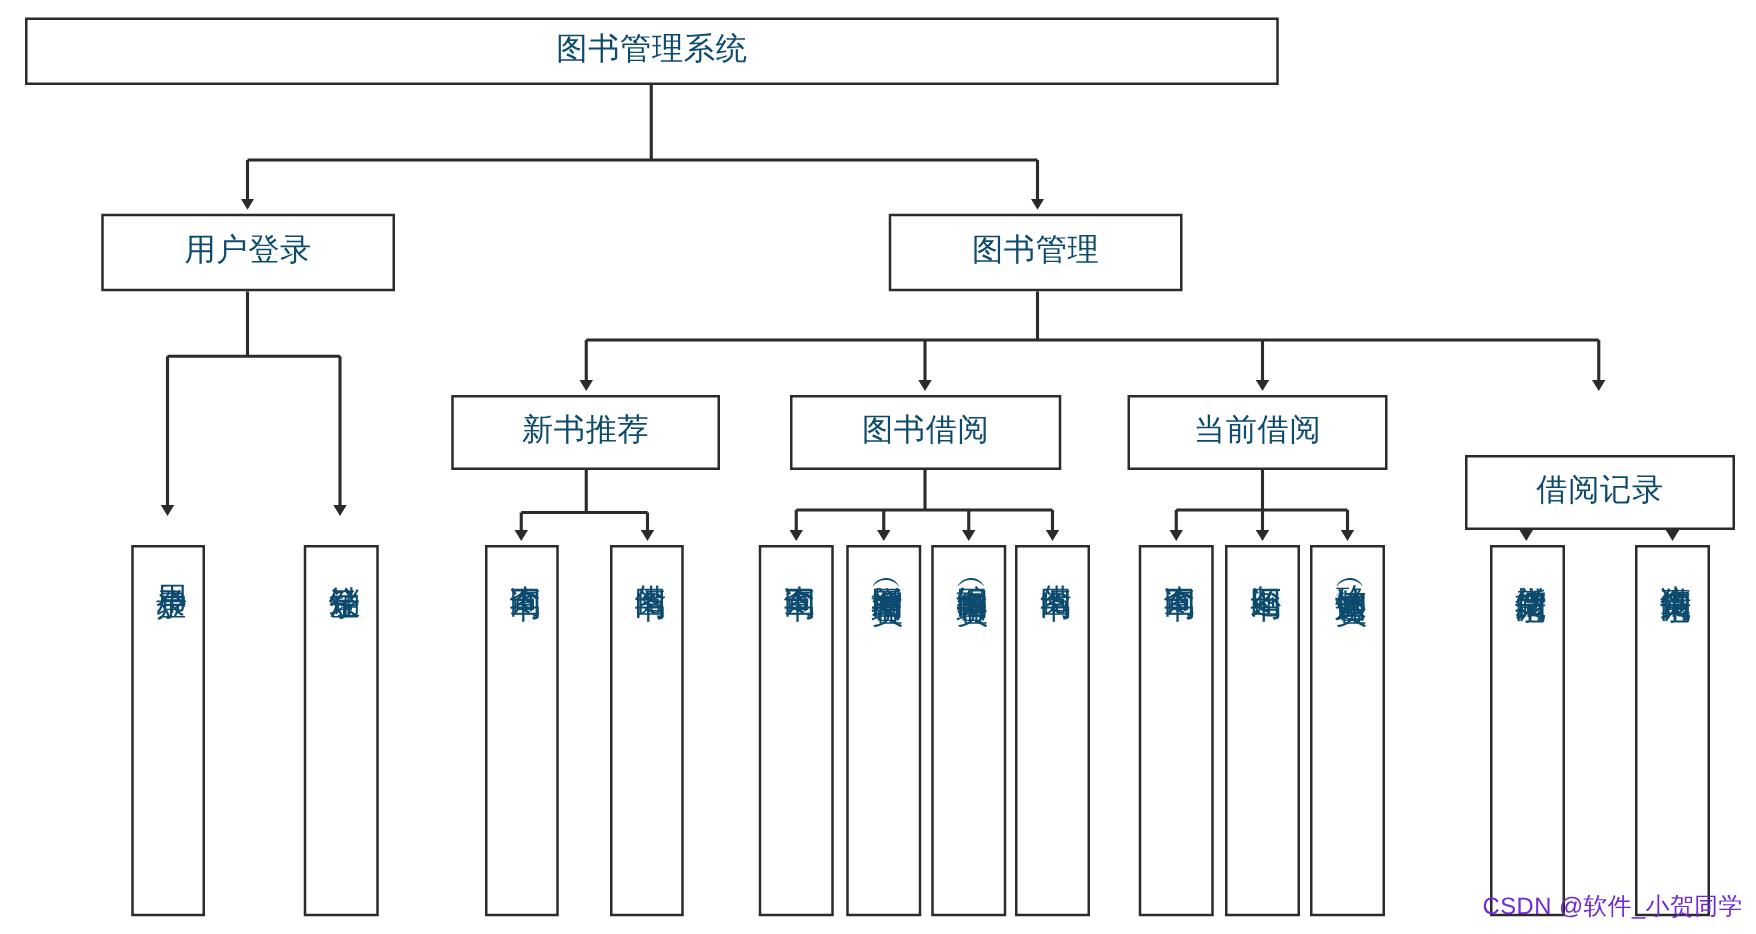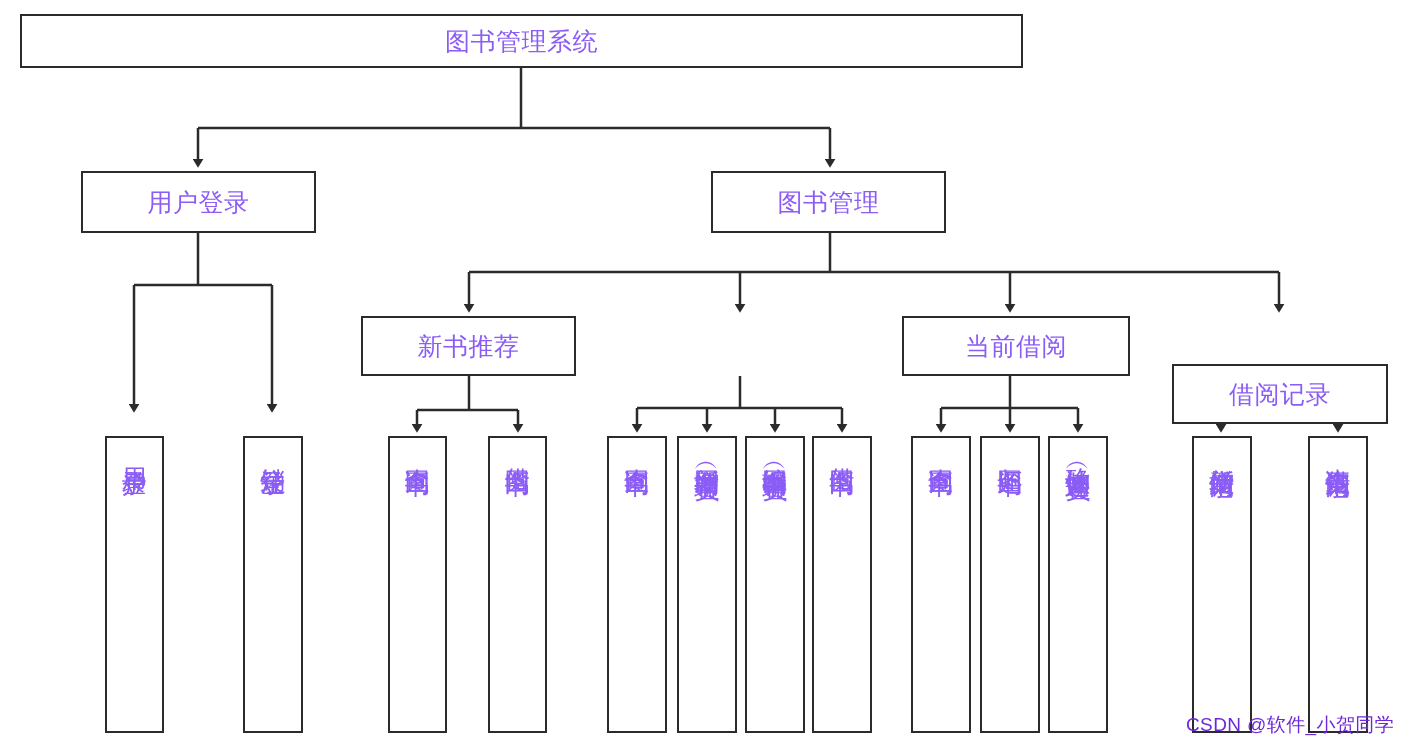--- a/index.html
+++ b/index.html
@@ -26,21 +26,22 @@
     pointer-events: none;
   }
   .node {
     position: absolute;
     box-sizing: border-box;
     background: #ffffff;
     border: 2.5px solid #2b2b2b;
     display: flex;
     align-items: center;
     justify-content: center;
-    color: #8b5cf6;
+    color: #0c4a6e;
+    font-family: Liberation Mono, monospace;
   }
   .node .label {
     display: block;
     text-align: center;
     line-height: 1.05;
     white-space: nowrap;
   }
   .node.horizontal .label {
     font-size: 25px;
     letter-spacing: 0.5px;
@@ -131,21 +132,24 @@
   <div class="node horizontal" style="left:81px; top:171px; width:235px; height:62px;">
     <span class="label">用户登录</span>
   </div>
   <div class="node horizontal" style="left:361px; top:316px; width:215px; height:60px;">
     <span class="label">新书推荐</span>
   </div>
 
   <div class="node horizontal" style="left:711px; top:171px; width:235px; height:62px;">
     <span class="label">图书管理</span>
   </div>
-  <div class="node horizontal" style="left:902px; top:316px; width:228px; height:60px;">
+  <div class="node horizontal" style="left:632px; top:316px; width:217px; height:60px;">
+    <span class="label">图书借阅</span>
+  </div>
+  <div class="node horizontal" style="left:902px; top:316px; width:208px; height:60px;">
     <span class="label">当前借阅</span>
   </div>
   <div class="node horizontal" style="left:1172px; top:316px; width:216px; height:60px;margin-top:48px;">
     <span class="label">借阅记录</span>
   </div>
 
   <div class="node vertical" style="left:105px; top:436px; width:59px; height:297px;">
     <span class="label">用户登录</span>
   </div>
   <div class="node vertical" style="left:243px; top:436px; width:60px; height:297px;">

